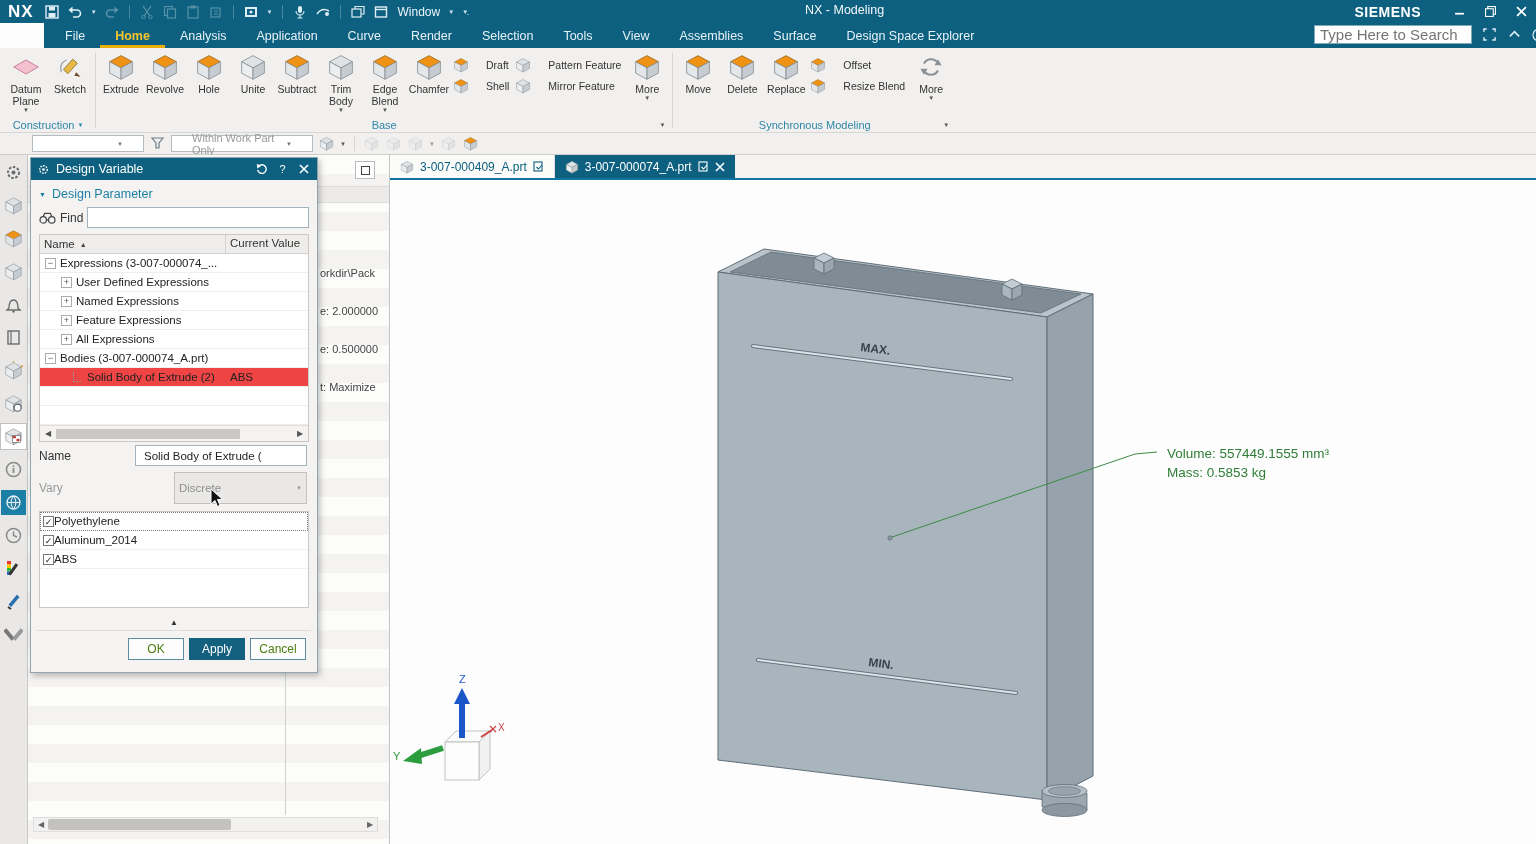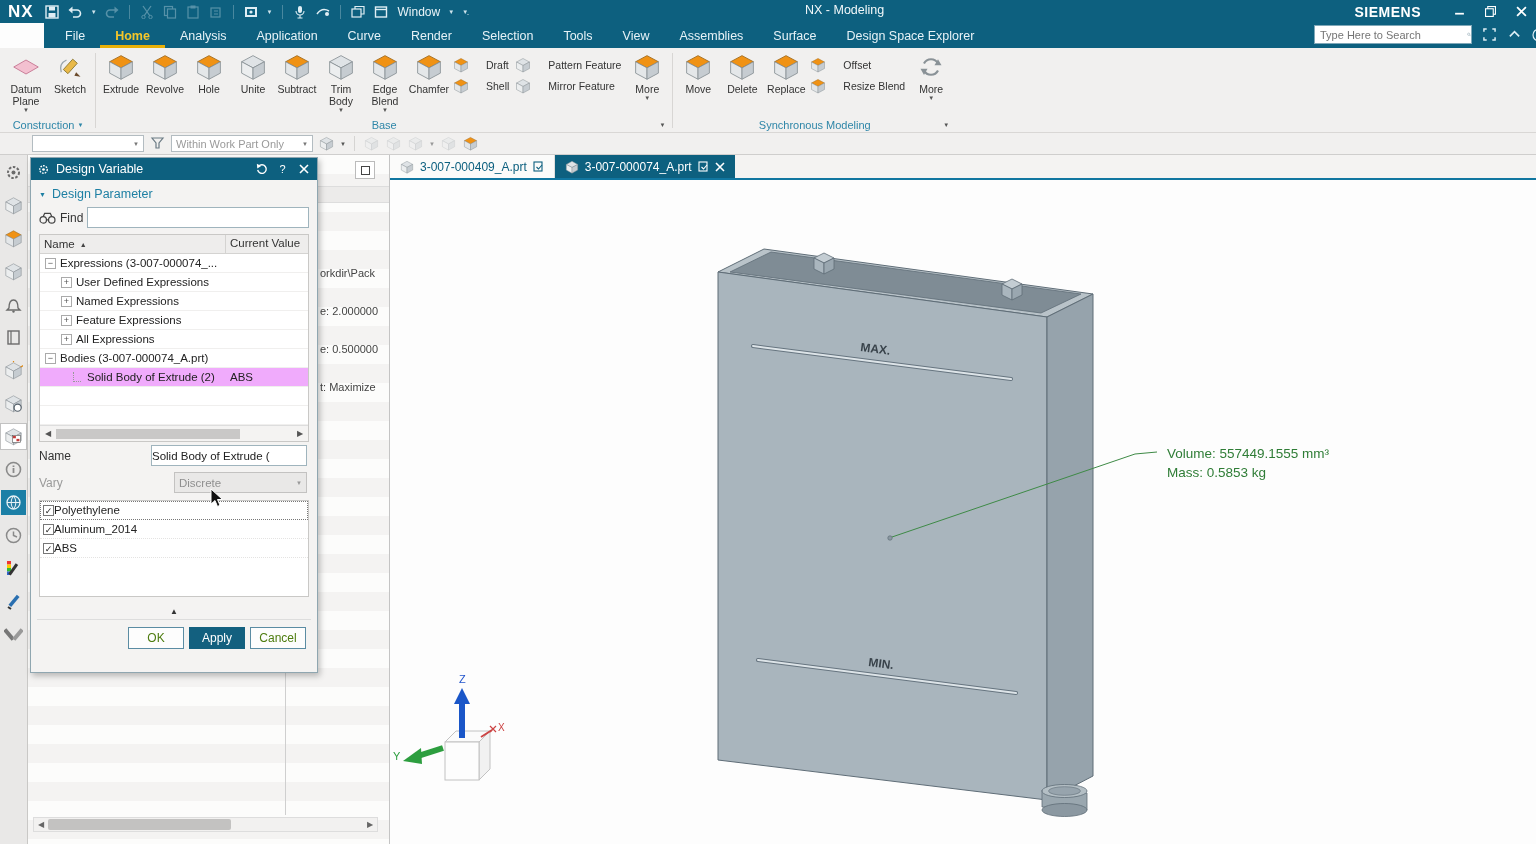--- a/index.html
+++ b/index.html
@@ -23,21 +23,21 @@
   .win-btn { width:14px; height:14px; display:flex; align-items:center; justify-content:center; }
 
   
   .menubar { position:absolute; left:0; top:23px; width:1536px; height:25px;
     background:#0d607f; display:flex; align-items:flex-end; padding-left:6px;margin-left:44px; }
   .menu-item { color:#e6f2f7; font-size:12.5px; padding:4px 15px 5px; cursor:default; }
   .menu-item.active { color:#f5c62a; font-weight:bold; border-bottom:3px solid #e8b007; padding-bottom:2px; }
   .menu-right { position:absolute; right:8px; top:2px; display:flex; align-items:center; gap:9px; }
   .search-wrap { width:158px; height:19px; background:#fff; border:1px solid #7fa8b8;
     display:flex; align-items:center; }
-  .search-wrap input { flex:1; border:0; outline:0; font-size:11px; color:#555; padding:0 5px;
+  .search-wrap input { flex:1; border:0; outline:0; font-size:15px; color:#555; padding:0 5px;
     font-family:"Liberation Sans",sans-serif; background:transparent; }
   .mr-ico { color:#dcedf4; font-size:12px; width:16px; height:16px;
     display:flex; align-items:center; justify-content:center; }
 
   
   .ribbon { position:absolute; left:0; top:48px; width:1536px; height:85px;
     background:#f1f0ef; border-bottom:1px solid #d9d7d5; display:flex; padding:1px 2px 0 4px; }
   .rgroup { display:flex; flex-direction:column; height:84px; }
   .rgroup-body { flex:1; display:flex; align-items:flex-start; padding-top:2px; }
   .rgroup-label { height:17px; text-align:center; color:#2e86a8; font-size:11px;
@@ -51,21 +51,21 @@
   .rbtn-big .caret { font-size:6px; color:#555; }
   .rstack { display:flex; flex-direction:column; gap:5px; padding:6px 4px 0 2px; }
   .rbtn-small { display:flex; align-items:center; gap:17px; font-size:10.5px; color:#333; cursor:default; }
   .rbtn-small svg { width:16px; height:16px; }
 
   
   .toolbar2 { position:absolute; left:0; top:133px; width:1536px; height:22px;
     background:#f1f0ef; border-bottom:1px solid #cfcecd; display:flex; align-items:center;
     gap:5px; padding-left:32px; }
   .combo { height:17px; background:#fff; border:1px solid #b3bcc1; font-size:11px; color:#9a9a9a;
-    display:flex; align-items:center; padding:0 4px; position:relative; }
+    display:flex; align-items:center; padding:0 20px; position:relative; }
   .combo .caret { margin-left:auto; font-size:6px; color:#777; padding-left:6px; }
   .t2-ico { width:17px; height:17px; display:flex; align-items:center; justify-content:center; }
   .t2-ico svg { width:15px; height:15px; }
   .t2-ico.disabled { opacity:.38; }
   .t2-sep { width:1px; height:15px; background:#d5d4d2; margin:0 3px; }
 
   
   .main { position:absolute; left:0; top:155px; width:1536px; height:689px; display:flex; }
   .sidebar { width:28px; background:#e9e8e7; border-right:1px solid #c9c8c6;
     display:flex; flex-direction:column; align-items:center; padding-top:5px; gap:8px; }
@@ -104,39 +104,39 @@
   .find-row { display:flex; align-items:center; gap:4px; padding:2px 8px 6px; font-size:12px; color:#333; }
   .find-row input { flex:1; height:21px; border:1px solid #9fb4bd; background:#fff; outline:0;
     font-size:11px; padding:0 4px; font-family:"Liberation Sans",sans-serif; }
   .dv-table { margin:0 8px; border:1px solid #c9c8c6; background:#fff; font-size:11.5px; }
   .dvt-head { display:flex; background:#eeedec; border-bottom:1px solid #d4d3d1; height:19px; }
   .dvt-col1 { width:186px; padding:2px 4px; display:flex; align-items:center; gap:5px;
     border-right:1px solid #d4d3d1; color:#333; }
   .dvt-col2 { flex:1; padding:2px 4px; color:#333; }
   .sort-tri { font-size:7px; color:#444; }
   .dvt-row { display:flex; height:19px; align-items:center; border-bottom:1px solid #f0efee; }
-  .dvt-row.selected { background:#f0abfc; }
+  .dvt-row.selected { background:#ef4444; }
   .dvt-name { width:186px; display:flex; align-items:center; gap:4px; overflow:hidden;
     white-space:nowrap; color:#222; padding-right:2px; }
   .dvt-val { flex:1; color:#222; padding-left:4px; }
   .expander { width:11px; height:11px; min-width:11px; border:1px solid #aaa; background:#fff;
     font-size:9px; line-height:9px; text-align:center; color:#555; }
   .ind1 { margin-left:5px; } .ind2 { margin-left:21px; } .ind3 { margin-left:33px; }
   .tree-elbow { width:8px; height:10px; border-left:1px dotted #999; border-bottom:1px dotted #999; margin-right:2px; }
   .dvt-scroll { display:flex; align-items:center; height:16px; background:#f4f3f2;
     border-top:1px solid #ddd; }
   .dvt-scroll .arr { width:16px; font-size:8px; color:#555; text-align:center; }
   .dvt-scroll .track { flex:1; height:10px; position:relative; }
   .dvt-scroll .thumb { position:absolute; left:0; width:78%; height:10px; background:#c9c8c7; }
   .var-row { display:flex; align-items:center; padding:3px 10px 3px 8px; font-size:12px; }
   .var-row .lbl { width:135px; color:#333; }
   .var-row .lbl.dim { color:#9a9a9a; }
   .var-row input { flex:1; height:21px; border:1px solid #9fb4bd; background:#fff; font-size:11.5px;
-    padding:0 0; outline:0; font-family:"Liberation Sans",sans-serif; color:#222; }
-  .var-row .select { flex:1; height:21px; border:1px solid #c3c2c1; background:#e9e8e7;
+    padding:0 8px; outline:0; font-family:"Liberation Sans",sans-serif; color:#222; }
+  .var-row .select { flex:1; height:32px; border:1px solid #c3c2c1; background:#e9e8e7;
     color:#8f8f8f; font-size:11.5px; display:flex; align-items:center; padding:0 4px; }
   .var-row .select .caret { margin-left:auto; font-size:6px; color:#999; }
   .mat-list { margin:4px 8px 0; border:1px solid #c9c8c6; background:#fff; }
   .mat-row { display:flex; align-items:center; height:19px; padding:0 3px;
     font-size:11.5px; color:#222; border-bottom:1px dotted #e4e3e2; }
   .mat-row.focused { outline:1px dotted #777; outline-offset:-1px; }
   .mat-row.blank { border-bottom:0; }
   .cb { width:11px; height:11px; min-width:11px; border:1px solid #777; background:#fff;
     font-size:9px; line-height:10px; text-align:center; color:#222; }
   .cb.checked::after { content:"✓"; }

